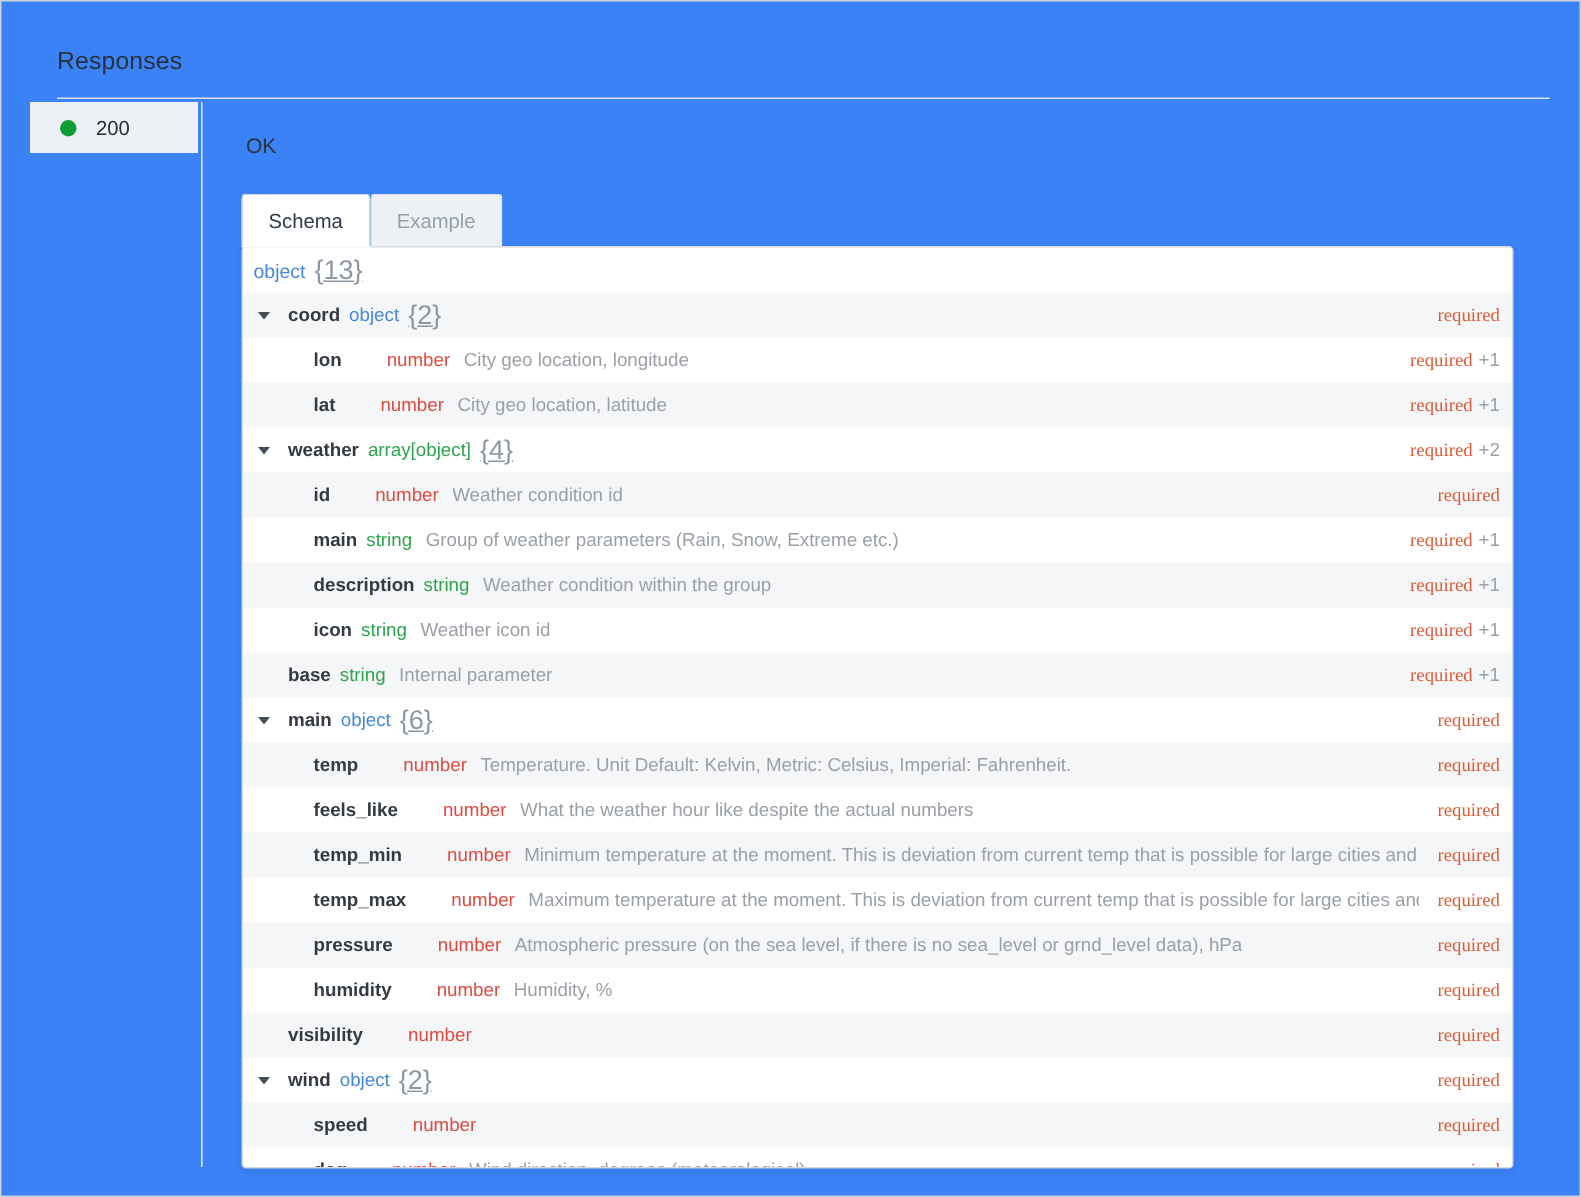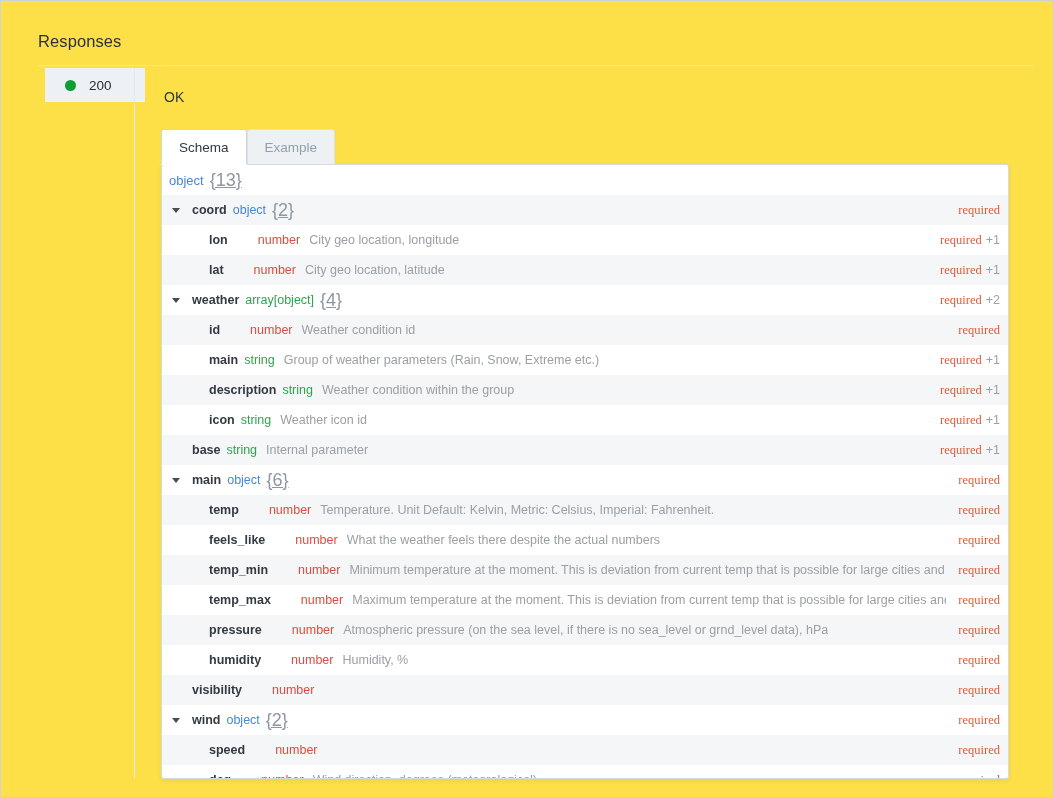--- a/index.html
+++ b/index.html
@@ -12,30 +12,30 @@
     --description:#9aa0a6;
     --stripe:#f5f6f8;
   }
   html,body{margin:0;padding:0;}
   body{
     width:1054px;height:798px;position:relative;background:#fff;
     font-family:"Liberation Sans", sans-serif;
     -webkit-font-smoothing:antialiased;
   }
   .frame{
-    position:absolute;inset:0;border:1px solid #ccd3d9;box-sizing:border-box;background:#fde047;
+    position:absolute;inset:0;border:1px solid #ccd3d9;box-sizing:border-box;background:#3b82f6;
   }
   .title{
     position:absolute;left:37px;top:31px;margin:0;
     font-size:16.5px;font-weight:500;color:#29323c;letter-spacing:.1px;
   }
   .divider{
     position:absolute;left:37px;top:64px;width:995px;height:1px;background:#dce2e7;
   }
-  .status-list{position:absolute;left:44px;top:67px;width:100px;}
+  .status-list{position:absolute;left:19px;top:67px;width:112px;}
   .status-item{
     height:34px;display:flex;align-items:center;gap:13px;padding-left:20px;
     background:#edf1f6;cursor:pointer;box-sizing:border-box;
   }
   .dot{width:11px;height:11px;border-radius:50%;background:var(--status-dot);flex:none;}
   .status-label{font-size:13.5px;color:#232e3a;}
   .vline{position:absolute;left:133px;top:67px;width:1px;height:710px;background:#e4e9ed;}
   .ok{position:absolute;left:163px;top:88px;font-size:14px;color:#2c3640;}
   .tabs{position:absolute;left:160px;top:128px;height:35px;display:flex;z-index:3;}
   .tab{
@@ -227,21 +227,21 @@
             <span class="fdesc">Temperature. Unit Default: Kelvin, Metric: Celsius, Imperial: Fahrenheit.</span>
           </div>
           <div class="row-right">
             <span class="req">required</span>
           </div>
         </div>
         <div class="row">
           <div class="row-left lvl1">
             <span class="fname">feels_like</span>
             <span class="ftype t-number">number</span>
-            <span class="fdesc">What the weather feels there despite the actual numbers</span>
+            <span class="fdesc">What the weather hour like despite the actual numbers</span>
           </div>
           <div class="row-right">
             <span class="req">required</span>
           </div>
         </div>
         <div class="row stripe">
           <div class="row-left lvl1">
             <span class="fname">temp_min</span>
             <span class="ftype t-number">number</span>
             <span class="fdesc">Minimum temperature at the moment. This is deviation from current temp that is possible for large cities and megalopolises ge...</span>

